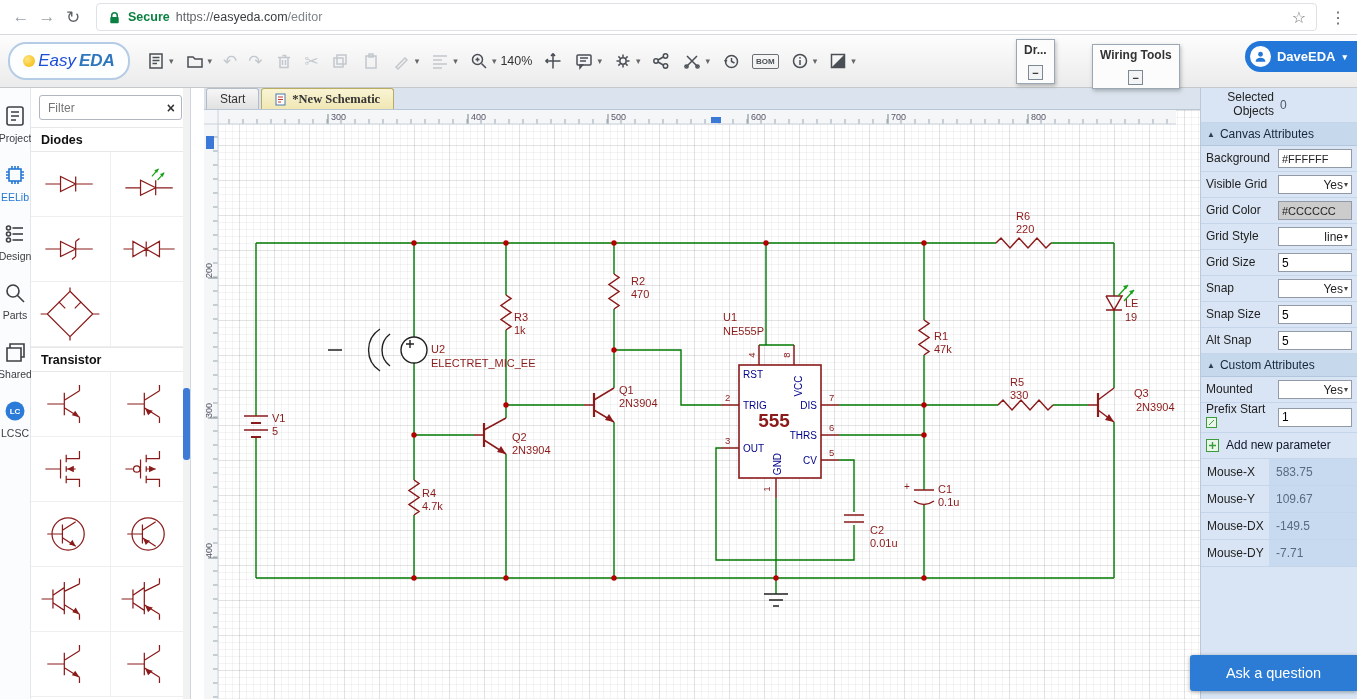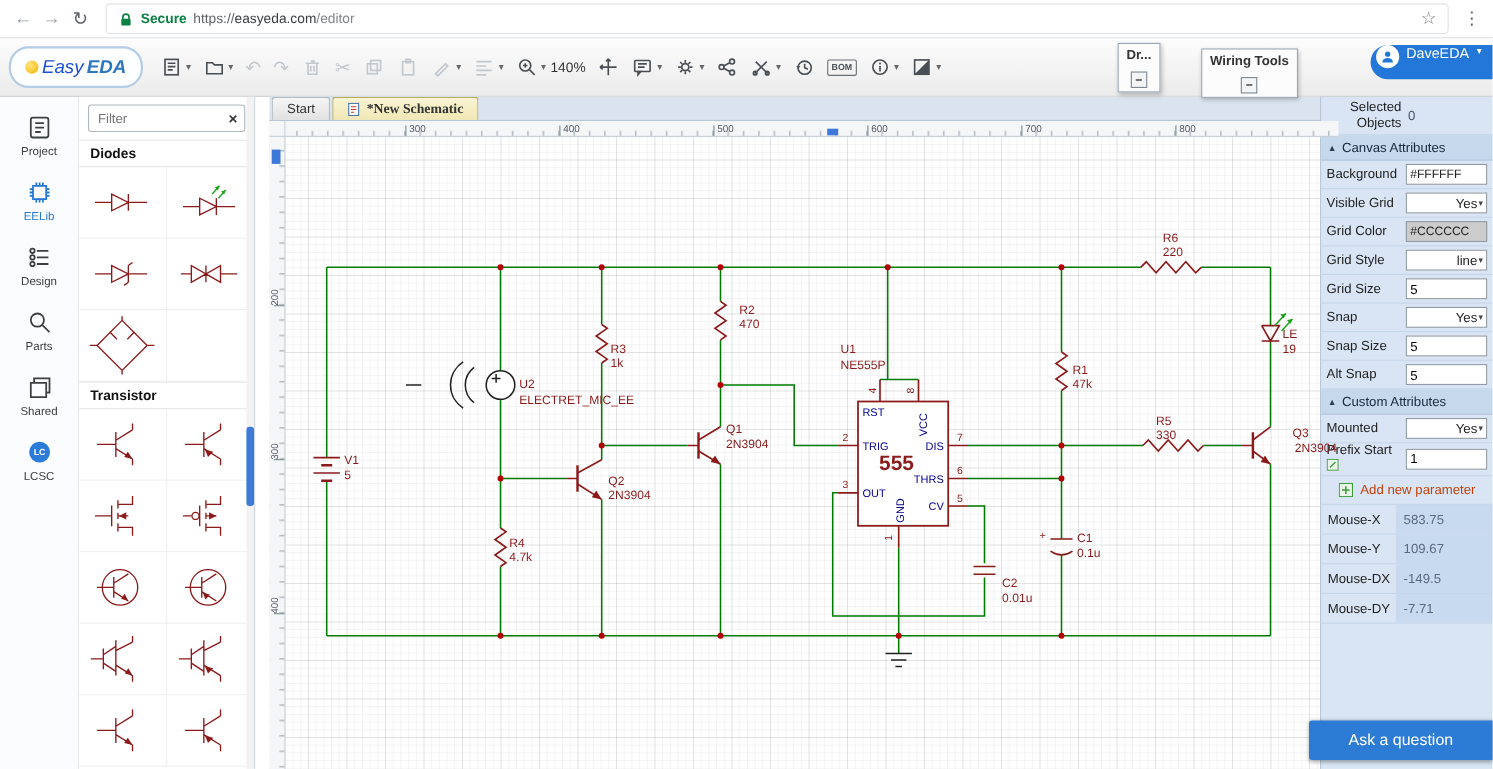--- a/index.html
+++ b/index.html
@@ -30,28 +30,28 @@
   .glyph.dis{color:#c2c8ce;}
   .caret{font-size:9px;color:#666;margin-left:1px;}
   .zoom-label{font-size:12.5px;color:#333;margin-left:2px;}
   .bom-box{border:1px solid #6a6f75;font-size:8px;font-weight:bold;color:#4a4f55;padding:2px 3px;border-radius:2px;}
   .ic{stroke:#4a4f55;fill:none;stroke-width:1.5;}
   .ic.dis{stroke:#c2c8ce;}
   .float-panel{position:absolute;background:#fcfcfd;border:1px solid #9aa7b5;box-shadow:1px 2px 4px rgba(0,0,0,.25);display:flex;align-items:center;gap:8px;padding:3px 7px;font-size:12px;font-weight:bold;color:#333;z-index:6;flex-direction:column;}
   .min-btn{width:15px;height:15px;border:1px solid #7c8894;display:flex;align-items:center;justify-content:center;font-size:11px;color:#333;background:#f2f4f6;box-sizing:border-box;}
   .fp1{left:1016px;top:4px;}
   .fp2{left:1092px;top:9px;}
-  .user-btn{position:absolute;right:0;top:6px;height:31px;background:#2377d8;border-radius:16px 0 0 16px;display:flex;align-items:flex-start;gap:6px;padding:0 10px 0 5px;color:#fff;font-size:13px;font-weight:normal;z-index:6;}
+  .user-btn{position:absolute;right:0;top:6px;height:31px;background:#2377d8;border-radius:16px 0 0 16px;display:flex;align-items:center;gap:6px;padding:0 10px 0 5px;color:#fff;font-size:13px;font-weight:bold;z-index:6;}
   .user-ava{width:21px;height:21px;border-radius:50%;background:#fff;display:flex;align-items:center;justify-content:center;}
   .user-btn .caret{color:#fff;}
 
   
   .main{display:flex;height:611px;}
 
-  .sidebar{width:72px;background:#fbfcfd;border-right:1px solid #e3e6ea;display:flex;flex-direction:column;align-items:center;padding-top:6px;box-sizing:border-box;flex:0 0 auto;}
+  .sidebar{width:31px;background:#fbfcfd;border-right:1px solid #e3e6ea;display:flex;flex-direction:column;align-items:center;padding-top:6px;box-sizing:border-box;flex:0 0 auto;}
   .side-item{width:100%;padding:10px 0 9px;display:flex;flex-direction:column;align-items:center;gap:4px;color:#3c4043;font-size:10.5px;}
   .side-item svg{stroke:currentColor;fill:none;stroke-width:1.6;}
   .side-item.active{color:#2577d6;}
 
   .library{width:160px;border-right:1px solid #cfd6dd;position:relative;background:#fff;box-sizing:border-box;overflow:hidden;flex:0 0 auto;}
   .filter-row{display:flex;align-items:center;margin:7px 8px;border:1px solid #b0b7bf;border-radius:3px;height:23px;padding:0 6px;background:#fff;}
   .filter-input{border:none;outline:none;flex:1;font-size:12px;min-width:0;font-family:inherit;background:transparent;}
   .filter-x{color:#333;font-size:14px;font-weight:bold;}
   .lib-h{font-size:12.5px;font-weight:bold;color:#111;padding:5px 10px 4px;border-top:1px solid #e7e7e7;border-bottom:1px solid #e7e7e7;}
   .sym-grid{display:grid;grid-template-columns:1fr 1fr;}
@@ -104,21 +104,21 @@
   .selrow{min-height:35px;text-align:right;}
   .plabel{width:68px;flex:0 0 auto;line-height:1.15;}
   .selval{color:#49576b;margin-left:2px;}
   .pctl{flex:1;min-width:0;}
   .sel{height:19px;background:#fff;border:1px solid #919aa5;display:flex;align-items:center;justify-content:flex-end;padding:0 3px;box-sizing:border-box;}
   .sel .caret{font-size:8px;color:#444;}
   .pinput{height:19px;width:100%;border:1px solid #919aa5;background:#fff;font-size:12px;padding:0 3px;box-sizing:border-box;font-family:inherit;}
   .swatch{height:19px;border:1px solid #919aa5;display:flex;align-items:center;padding:0 3px;font-size:11px;background:#fff;box-sizing:border-box;}
   .phead{height:23px;background:#c5d8ec;display:flex;align-items:center;gap:5px;padding:0 6px;border-bottom:1px solid #b2c6dd;color:#15283c;box-sizing:border-box;}
   .phead .tri{font-size:8px;color:#2c3e50;}
-  .addrow{gap:7px;color:#c2410c;justify-content:center;}
+  .addrow{gap:7px;color:#0f172a;}
   .mrow{display:flex;height:26px;border-bottom:1px solid #c6d6ea;align-items:stretch;}
   .mlabel{width:68px;flex:0 0 auto;display:flex;align-items:center;padding-left:6px;box-sizing:border-box;}
   .mval{flex:1;background:#c7daef;display:flex;align-items:center;padding-left:7px;color:#5a6b80;}
   .ask{position:absolute;right:0;bottom:8px;width:167px;height:36px;background:#2c7cd5;color:#fff;display:flex;align-items:center;justify-content:center;font-size:14.5px;border-radius:3px 0 0 3px;box-shadow:0 1px 4px rgba(0,0,0,.35);z-index:9;}
 </style>
 </head>
 <body>
 
 <div id="app">
 

